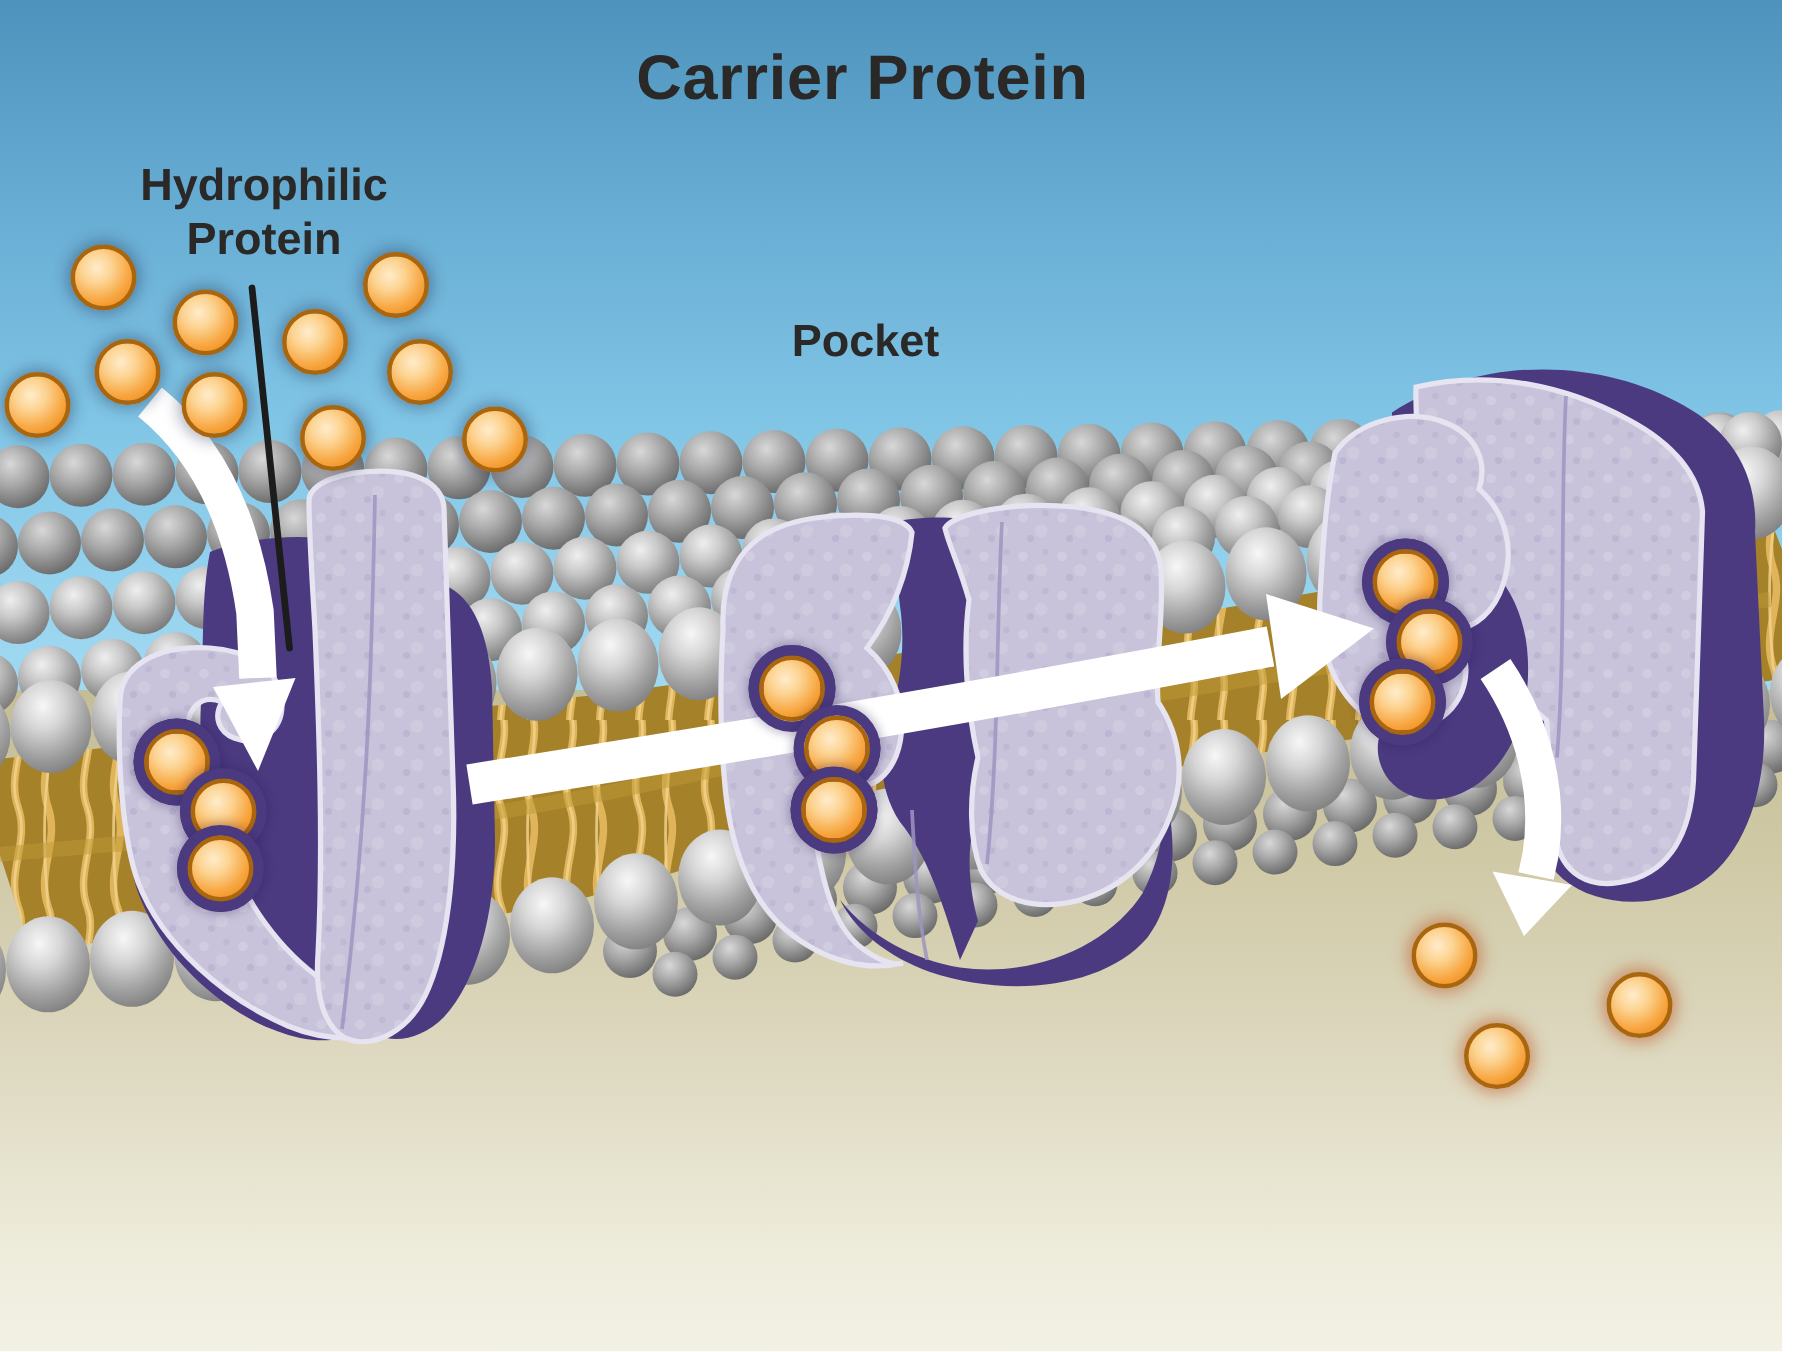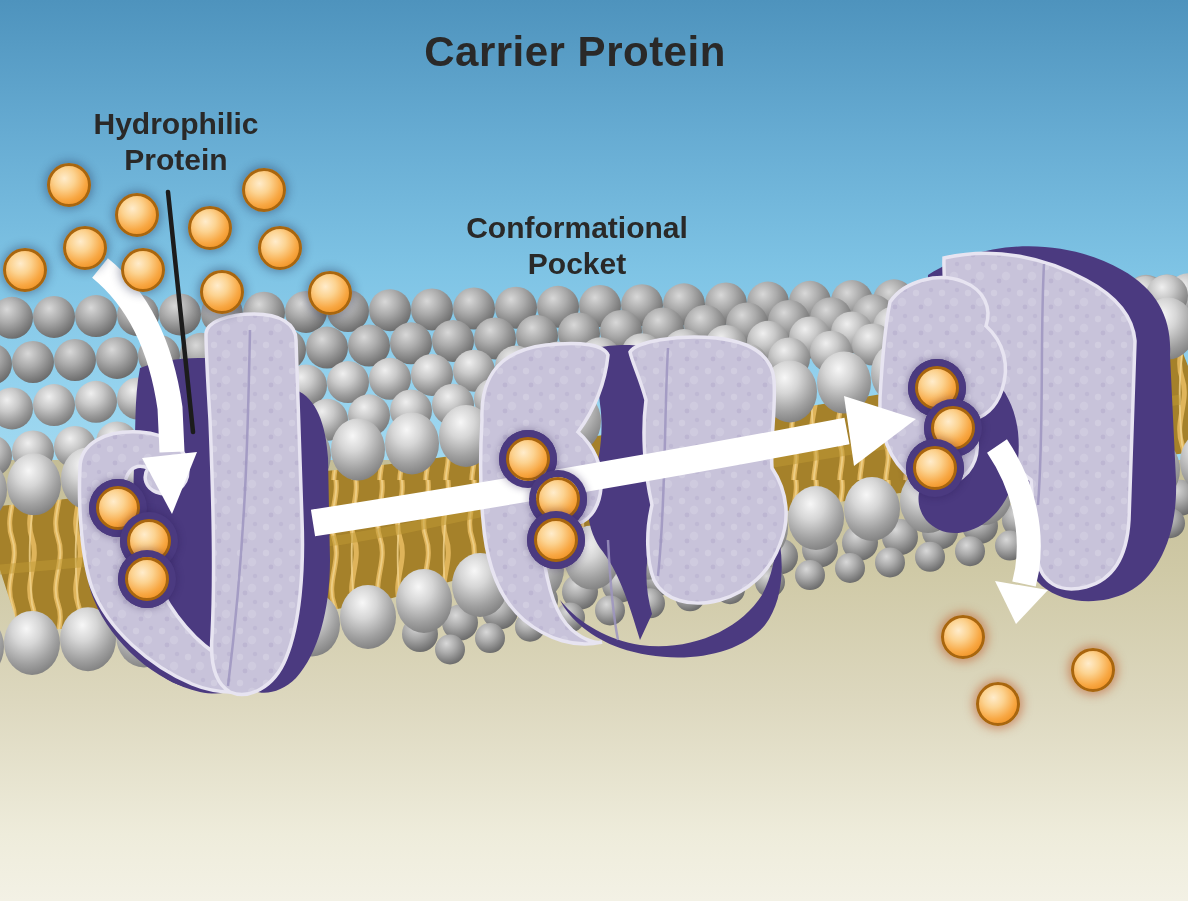--- a/index.html
+++ b/index.html
@@ -413,16 +413,15 @@
       <div class="molecule free-bottom" style="left: 976px; top: 682px; background: radial-gradient(circle at 38% 33%, rgb(255, 236, 203) 0%, rgb(252, 211, 145) 30%, rgb(248, 168, 68) 62%, rgb(238, 141, 29) 88%, rgb(224, 127, 18) 100%); border: 3px solid rgb(169, 102, 14);"></div>
       <div class="molecule free-bottom" style="left: 1071px; top: 648px; background: radial-gradient(circle at 38% 33%, rgb(255, 236, 203) 0%, rgb(252, 211, 145) 30%, rgb(248, 168, 68) 62%, rgb(238, 141, 29) 88%, rgb(224, 127, 18) 100%); border: 3px solid rgb(169, 102, 14);"></div>
     </div>
 
   <div class="caption" id="title-caption">Carrier Protein</div>
   <div class="caption twoline" id="pocket-caption">
     <div>Hydrophilic</div>
     <div>Protein</div>
   </div>
   <div class="caption twoline" id="conf-caption">
-    <div>Conformational</div>
     <div>Pocket</div>
   </div>
 </div>
 
 </body></html>

